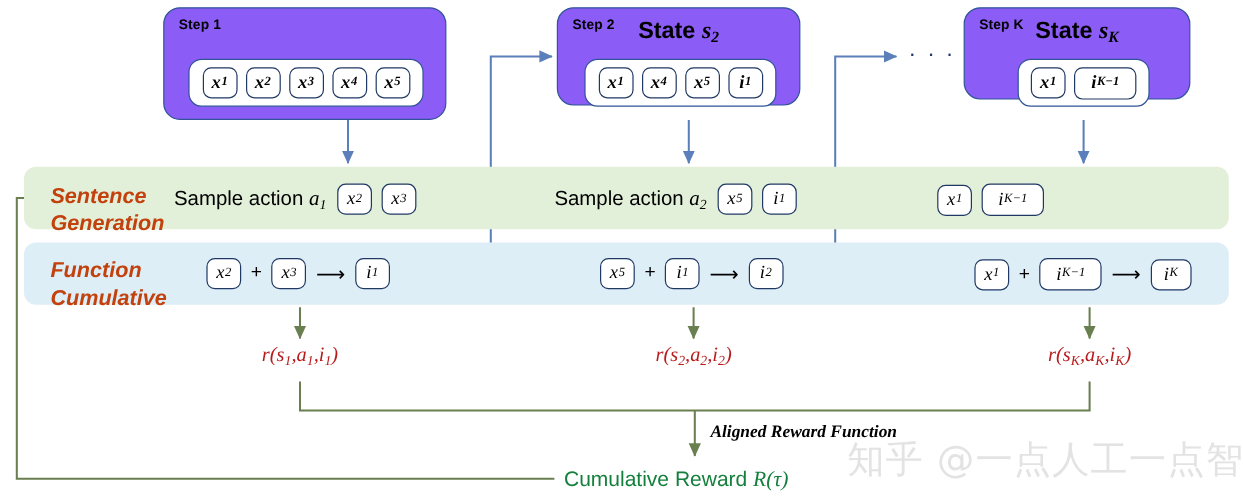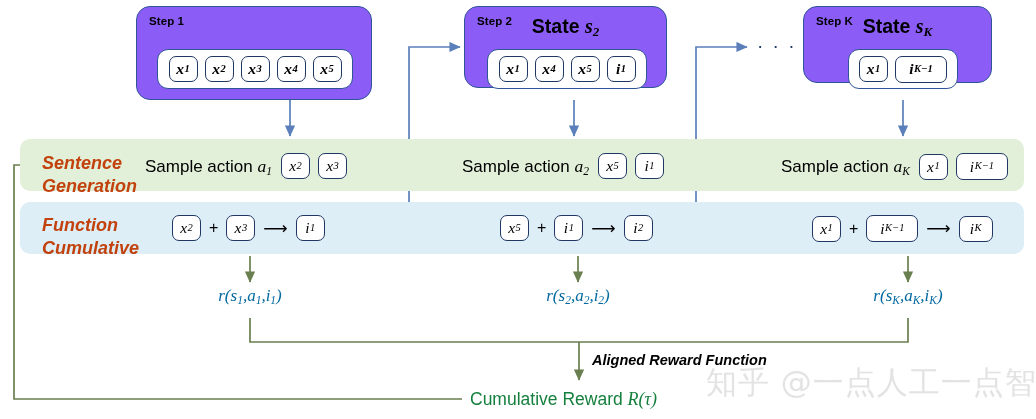--- a/index.html
+++ b/index.html
@@ -158,33 +158,34 @@
     line-height:1;
     padding:0 1px;
   }
 
   
   .reward-label{
     position:absolute;
     font-family:"Liberation Serif","DejaVu Serif",serif;
     font-style:italic;
     font-size:17px;
-    color:#0369a1;
+    color:#b91c1c;
     white-space:nowrap;
     text-align:center;
   }
   .reward-label .sub{font-size:11.5px;vertical-align:-3px;}
 
   .aligned-label{
     position:absolute;
     font-style:italic;
     font-weight:bold;
     font-size:14.5px;
     color:#000;
     white-space:nowrap;
+    font-family:Liberation Serif, serif;
   }
   .cumulative-label{
     position:absolute;
     font-size:17.5px;
     color:#15803d;
     white-space:nowrap;
   }
   .cumulative-label .sym{
     font-family:"Liberation Serif","DejaVu Serif",serif;
     font-style:italic;
@@ -355,24 +356,20 @@
         <span>x</span>
         <span class="sub">5</span>
       </span>
     <span class="tok w-sm">
         <span>i</span>
         <span class="sub">1</span>
       </span>
   </div>
 
   <div class="action-group" style="left:781px;top:153px;">
-    <span class="action-text">
-      <span>Sample action</span>
-      <span class="sym">a</span><span class="sub">K</span>
-    </span>
     <span class="tok w-sm">
         <span>x</span>
         <span class="sub">1</span>
       </span>
     <span class="tok w-lg">
         <span>i</span>
         <span class="sub">K−1</span>
       </span>
   </div>
 

